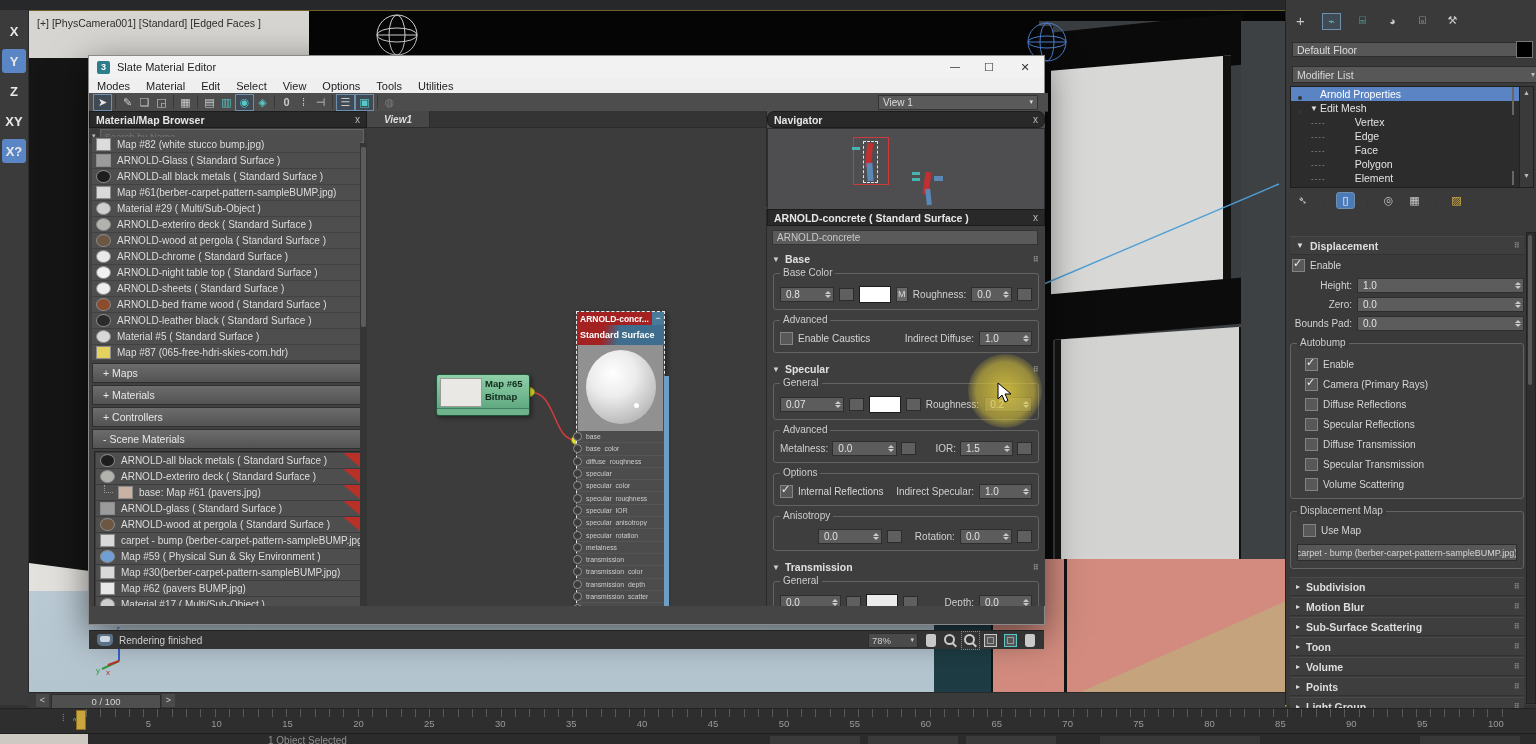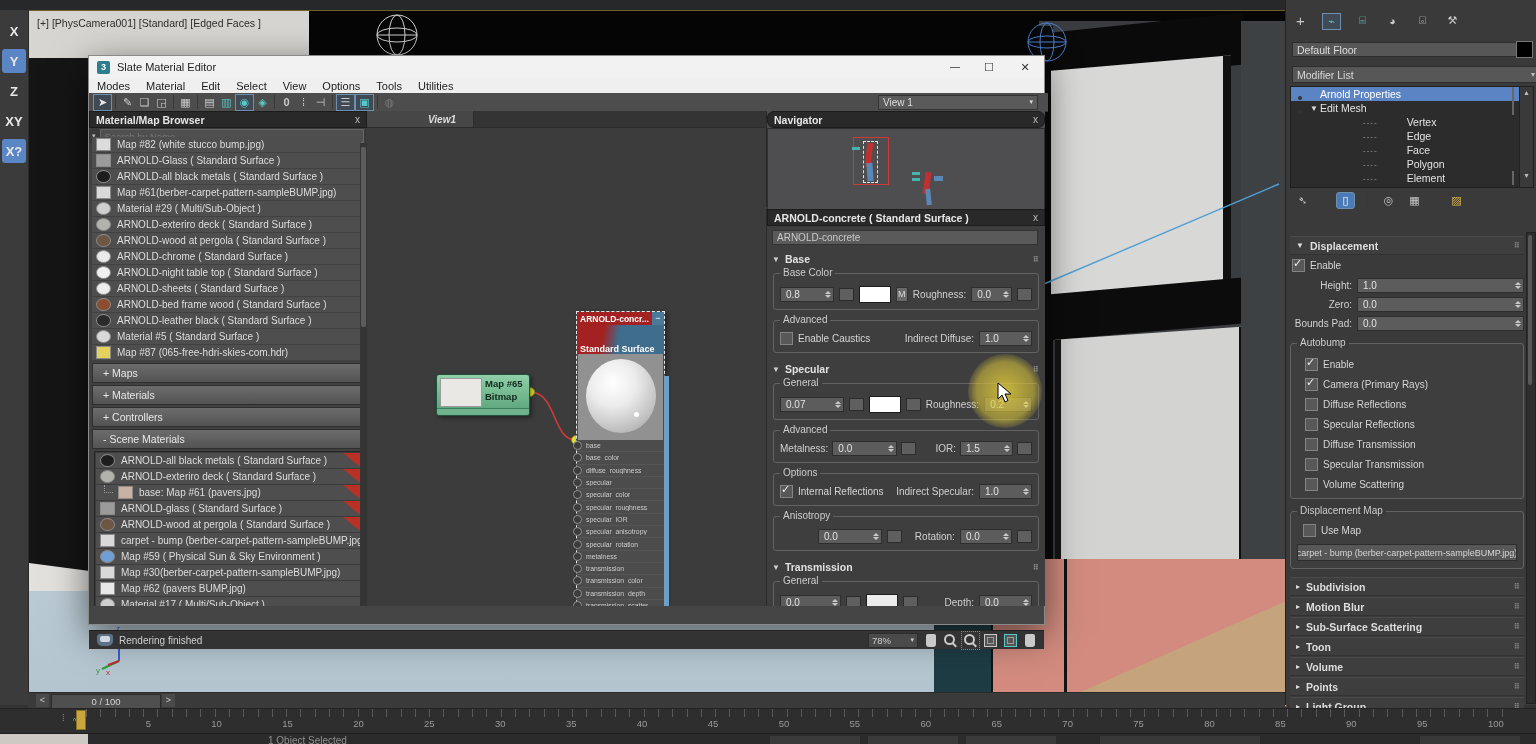--- a/index.html
+++ b/index.html
@@ -61,21 +61,21 @@
   .eyeico::after{content:"";position:absolute;left:3.5px;top:2px;width:4px;height:4px;background:#333;border-radius:50%;}
   .cubmini{width:9px;height:9px;background:linear-gradient(#e0e0e0,#9a9a9a);border:1px solid #666;flex:none;}
   
   .prow{display:flex;align-items:center;height:19px;}
   .prow .pl{width:62px;text-align:right;font-size:10px;color:#d2d2d2;margin-right:5px;flex:none;}
   .prow .spin{flex:1;}
   .stackrow{display:flex;align-items:center;height:14px;font-size:10.5px;color:#e3e3e3;padding:0 3px;position:relative;}
   .stackrow.sel{background:#5b84c4;color:#fff;}
   .stackrow .exp{width:10px;font-size:8px;color:#ddd;}
   .stackrow .eyec{width:16px;}
-  .stackrow.indent{padding-left:48px;margin-left:24px;}
+  .stackrow.indent{padding-left:20px;}
   .stackrow.indent::before{content:"----";color:#9a9a9a;font-size:8px;letter-spacing:1px;margin-right:3px;}
   .stackrow .cu{margin-left:auto;margin-right:2px;visibility:hidden;}
   .stackrow.has-cube .cu{visibility:visible;}
   .stackrow:not(.has-eye) .eyec .eyeico{visibility:hidden;}
   .rollbar{height:17px;margin-bottom:1px;display:flex;align-items:center;background:#3e3e3e;
            border-top:1px solid #4a4a4a;border-bottom:1px solid #323232;
            font-weight:bold;font-size:10.5px;color:#dedede;}
   .rollbar .arr{font-size:8px;margin:0 6px 0 6px;}
   .rollbar .grip{margin-left:auto;margin-right:4px;color:#808080;font-size:8px;}
   
@@ -653,42 +653,42 @@
             <span class="t">Material #17  ( Multi/Sub-Object )</span>
           </div>
         </div>
       <div class="abs" style="right:0;top:32px;width:7px;height:463px;background:#353535;">
         <div style="margin:4px 1px;width:5px;height:180px;background:#5c5c5c;border-radius:2px;"></div>
       </div>
     </div>
 
     <div class="abs" style="left:278px;top:55px;width:399px;height:495px;background:#3c3c3c;overflow:hidden;">
       <div style="height:16px;background:#343434;display:flex;border-bottom:1px solid #2c2c2c;">
-        <div style="width:62px;background:#474747;border-right:1px solid #2c2c2c;display:flex;align-items:center;justify-content:center;font-size:10px;font-style:italic;font-weight:bold;color:#ddd;padding-left:44px;">View1</div>
+        <div style="width:62px;background:#474747;border-right:1px solid #2c2c2c;display:flex;align-items:center;justify-content:center;font-size:10px;font-style:italic;font-weight:bold;color:#ddd;">View1</div>
       </div>
 
       <svg class="abs" style="left:0;top:0;" width="399" height="495">
         <path d="M163,281 C190,281 185,329 209,329" stroke="#cf3a3a" stroke-width="1.6" fill="none"></path>
         <circle cx="163" cy="281" r="4.5" fill="#e5e531" stroke="#8a8a20"></circle>
         <circle cx="209" cy="329" r="4.5" fill="#e5e531" stroke="#8a8a20"></circle>
       </svg>
 
       <div class="abs" style="left:69px;top:263px;width:92px;height:40px;border:1px solid #23523c;border-radius:3px;background:linear-gradient(#8fd0a8,#57a078);box-shadow:2px 2px 4px rgba(0,0,0,.4);">
         <div class="abs" style="left:3px;top:3px;width:40px;height:27px;background:#e9e8e5;border:1px solid #9a9a9a;"></div>
         <div class="abs" style="left:48px;top:3px;font-size:9.5px;font-weight:bold;color:#10291c;">Map #65</div>
         <div class="abs" style="left:48px;top:16px;font-size:9.5px;font-weight:bold;color:#10291c;">Bitmap</div>
         <div class="abs" style="left:0;bottom:0;width:100%;height:6px;background:#6fb38d;border-top:1px solid #3f7f5f;border-radius:0 0 3px 3px;"></div>
       </div>
 
       <div class="abs" style="left:209px;top:200px;width:87px;height:360px;border:1px dashed #e8e8e8;background:#4c4c4c;box-shadow:2px 2px 5px rgba(0,0,0,.45);">
         <div style="height:13px;background:#a32121;display:flex;align-items:center;">
           <span style="font-size:8.5px;font-weight:bold;color:#fff;padding-left:3px;white-space:nowrap;">ARNOLD-concr...</span>
           <span style="margin-left:auto;width:12px;height:13px;background:#4a7a9a;color:#fff;font-size:9px;text-align:center;line-height:12px;">−</span>
         </div>
-        <div style="height:29px;background:linear-gradient(100deg,#a32121 30%,#3f6d8d 48%);display:flex;align-items:flex-end;">
+        <div style="height:20px;background:linear-gradient(100deg,#a32121 30%,#3f6d8d 48%);display:flex;align-items:center;">
           <span style="font-size:9px;font-weight:bold;color:#fff;padding-left:3px;white-space:nowrap;">Standard Surface</span>
         </div>
         <div style="height:86px;margin:0 1px;background:#919191;position:relative;overflow:hidden;">
           <div style="position:absolute;left:8px;top:5px;width:70px;height:74px;border-radius:50%;
                background:radial-gradient(circle at 38% 32%,#ffffff 0%,#ececec 35%,#c2c2c2 70%,#9c9c9c 100%);"></div>
           <div style="position:absolute;left:56px;top:58px;width:5px;height:5px;border-radius:50%;background:#fff;"></div>
         </div>
         <div>
 
             <div class="slotrow">

